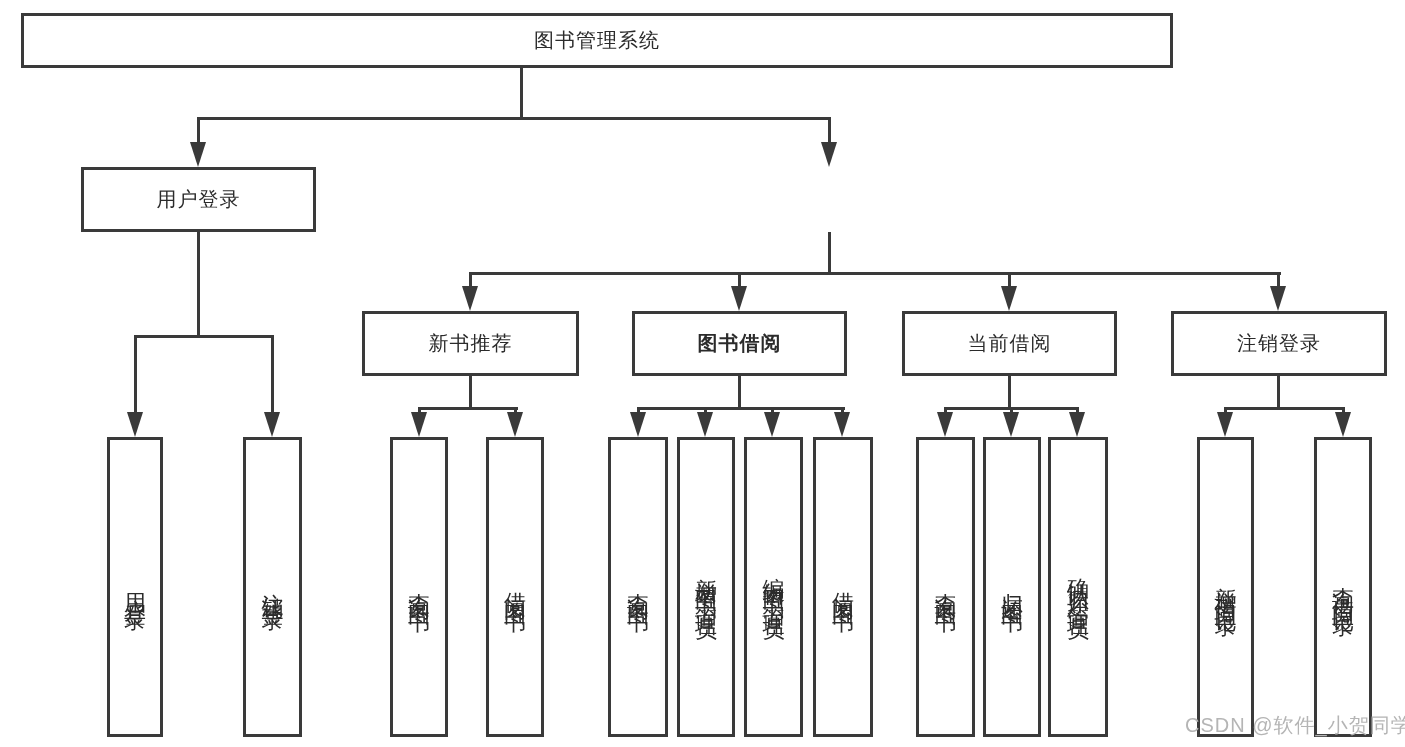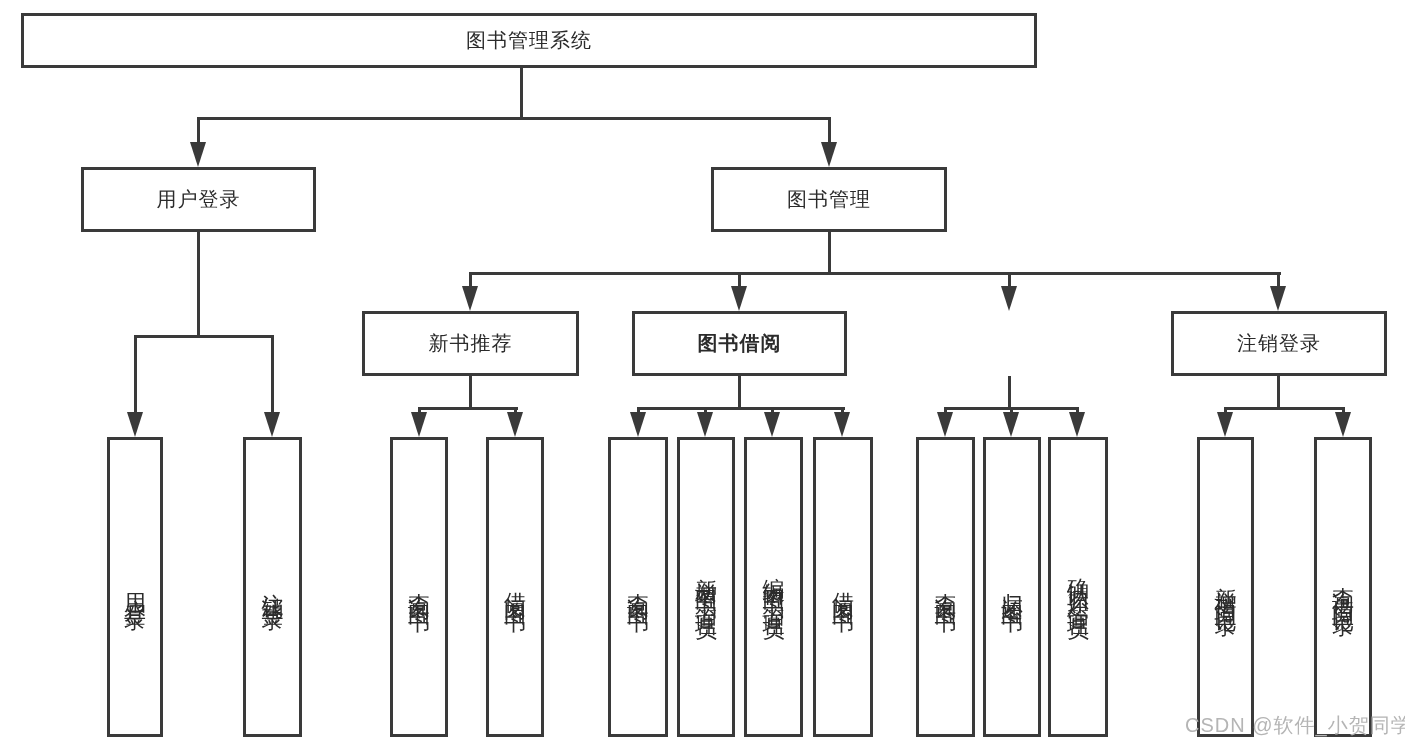--- a/index.html
+++ b/index.html
@@ -49,36 +49,33 @@
     letter-spacing:1px;
     z-index:5;
     white-space:nowrap;
   }
 </style>
 </head>
 <body>
 
 <div class="canvas">
 
-  <div class="box hbox" style="left:21px;top:13px;width:1016px;height:55px;">
+  <div class="box hbox" style="left:21px;top:13px;width:1152px;height:55px;">
     <span>图书管理系统</span>
   </div>
 
   <div class="vline" style="left:520px;top:68px;height:49px;"></div>
   <div class="hline" style="left:197px;top:117px;width:634px;"></div>
   <div class="vline" style="left:197px;top:117px;height:30px;"></div>
   <div class="ah" style="left:190px;top:142px;"></div>
   <div class="vline" style="left:828px;top:117px;height:30px;"></div>
   <div class="ah" style="left:821px;top:142px;"></div>
 
   <div class="box hbox" style="left:81px;top:167px;width:235px;height:65px;">
     <span>用户登录</span>
-  </div>
-  <div class="box hbox" style="left:711px;top:167px;width:236px;height:65px;">
-    <span>图书管理</span>
   </div>
 
   <div class="vline" style="left:197px;top:232px;height:103px;"></div>
   <div class="hline" style="left:134px;top:335px;width:140px;"></div>
   <div class="vline" style="left:134px;top:335px;height:78px;"></div>
   <div class="ah" style="left:127px;top:412px;"></div>
   <div class="vline" style="left:271px;top:335px;height:78px;"></div>
   <div class="ah" style="left:264px;top:412px;"></div>
 
   <div class="vline" style="left:828px;top:232px;height:40px;"></div>
@@ -90,20 +87,23 @@
   <div class="vline" style="left:1008px;top:272px;height:18px;"></div>
   <div class="ah" style="left:1001px;top:286px;"></div>
   <div class="vline" style="left:1277px;top:272px;height:18px;"></div>
   <div class="ah" style="left:1270px;top:286px;"></div>
 
   <div class="box hbox" style="left:362px;top:311px;width:217px;height:65px;">
     <span>新书推荐</span>
   </div>
   <div class="box hbox" style="left:632px;top:311px;width:215px;height:65px;font-weight:bold;">
     <span>图书借阅</span>
+  </div>
+  <div class="box hbox" style="left:902px;top:311px;width:215px;height:65px;">
+    <span>当前借阅</span>
   </div>
   <div class="box hbox" style="left:1171px;top:311px;width:216px;height:65px;">
     <span>注销登录</span>
   </div>
 
   <div class="vline" style="left:469px;top:376px;height:31px;"></div>
   <div class="hline" style="left:418px;top:407px;width:100px;"></div>
   <div class="vline" style="left:418px;top:407px;height:8px;"></div>
   <div class="ah" style="left:411px;top:412px;"></div>
   <div class="vline" style="left:514px;top:407px;height:8px;"></div>

